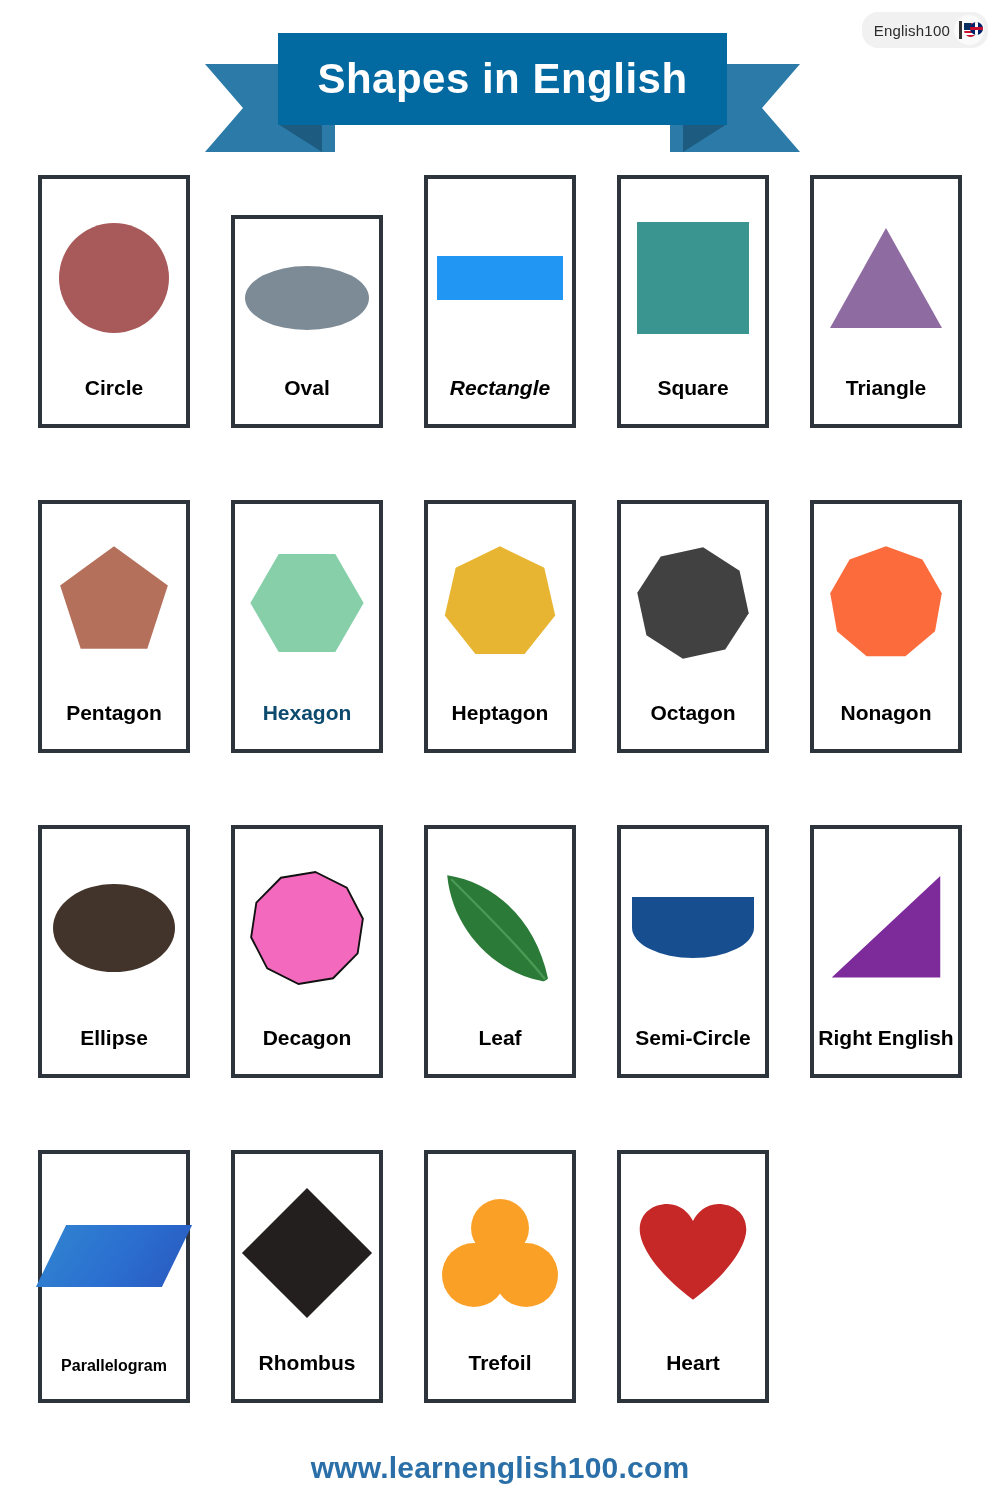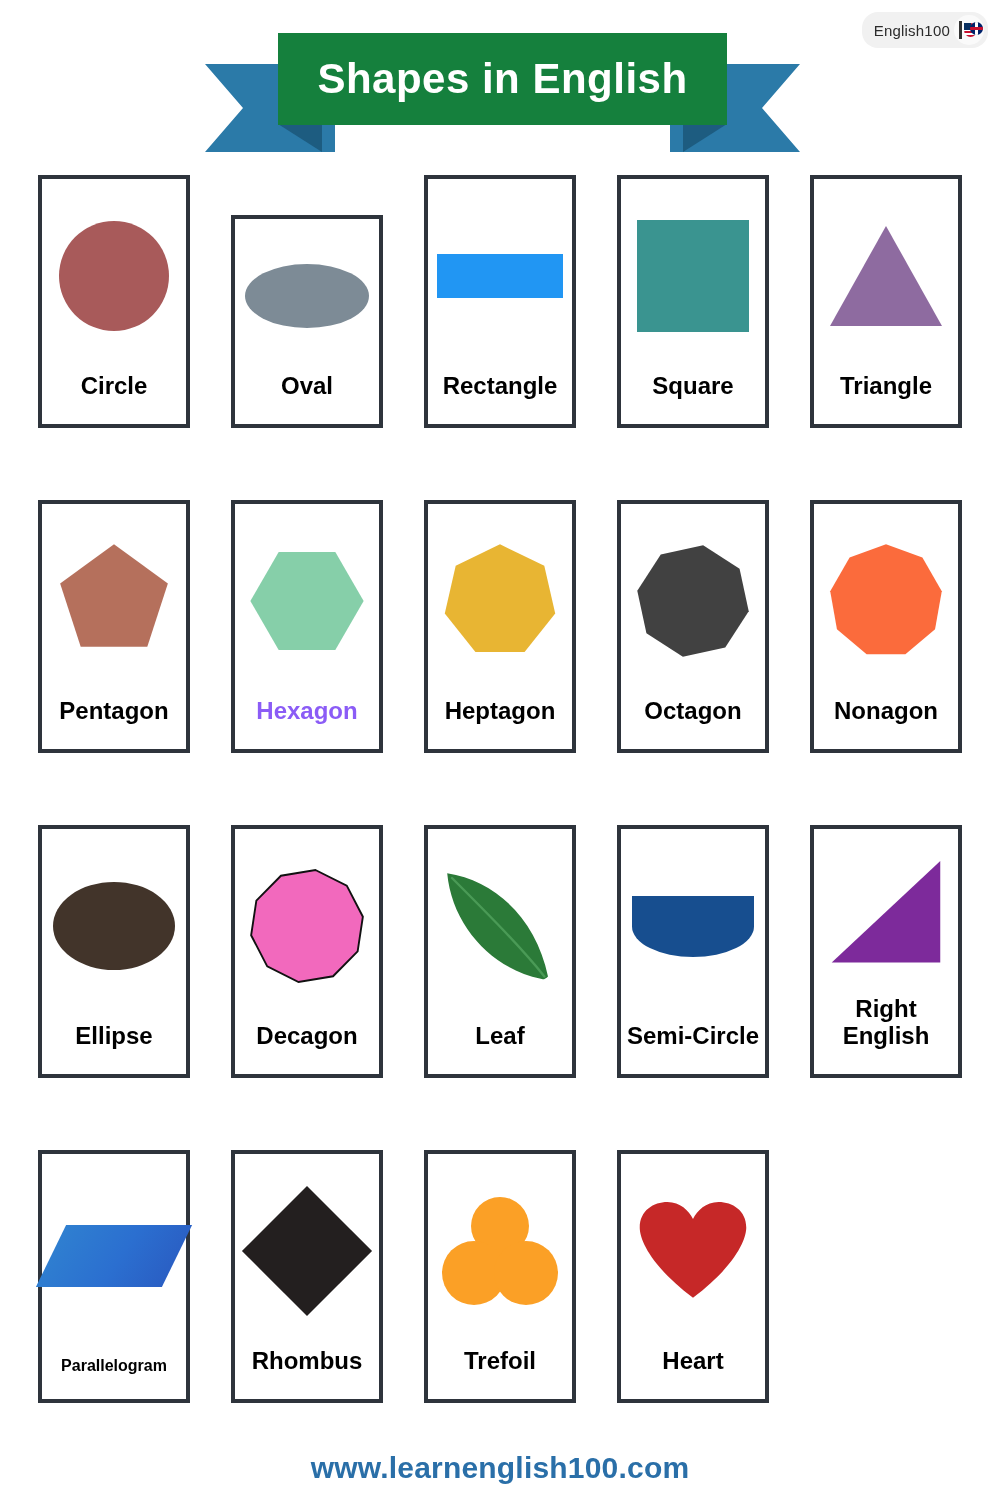--- a/index.html
+++ b/index.html
@@ -83,21 +83,21 @@
   }
   .shape-area {
     flex: 1 1 auto; position: relative;
     display: flex; align-items: center; justify-content: center;
   }
   .label-area {
     flex: 0 0 auto; padding: 0 2px 24px;
     text-align: center;
   }
   .label {
-    font-size: 24px; font-weight: bold; color: #000; line-height: 1.12;
+    font-size: 21px; font-weight: bold; color: #000; line-height: 1.12;
   }
   .label.small { font-size: 16px; }
 
   
   .s-circle { width: 110px; height: 110px; border-radius: 50%; }
   .s-oval   { width: 124px; height: 64px; border-radius: 50%; }
   .s-ellipse{ width: 122px; height: 88px; border-radius: 50%; }
   .s-rect   { width: 126px; height: 44px; }
   .s-square { width: 112px; height: 112px; }
   .s-tri    { width: 0; height: 0; border-left: 56px solid transparent;
@@ -134,21 +134,21 @@
       <span class="flag-us"></span>
       <span class="flag-uk"></span>
     </span>
   </div>
 
   <div class="ribbon">
     <div class="ribbon-tail left" style="background: rgb(43, 122, 168);"></div>
     <div class="ribbon-tail right" style="background: rgb(43, 122, 168);"></div>
     <div class="ribbon-fold left" style="background: rgb(29, 92, 128);"></div>
     <div class="ribbon-fold right" style="background: rgb(29, 92, 128);"></div>
-    <div class="ribbon-panel" style="background: #15803d;">
+    <div class="ribbon-panel" style="background: #0369a1;">
       <span class="ribbon-title" style="color: rgb(255, 255, 255);">Shapes in English</span>
     </div>
   </div>
 
   <div class="grid" id="grid">
       <div class="card" style="border-color: rgb(46, 52, 60); background: rgb(255, 255, 255);">
         <div class="shape-area">
           <div class="s-circle" style="background:#a85a5a"></div>
         </div>
         <div class="label-area">
@@ -161,21 +161,21 @@
         </div>
         <div class="label-area">
           <div class="label" style="color: rgb(0, 0, 0);">Oval</div>
         </div>
       </div>
       <div class="card" style="border-color: rgb(46, 52, 60); background: rgb(255, 255, 255);">
         <div class="shape-area">
           <div class="s-rect" style="background:#2196f3"></div>
         </div>
         <div class="label-area">
-          <div class="label" style="color: rgb(0, 0, 0);">Rectangle</div>
+          <div class="label" style="color: rgb(0, 0, 0); font-style: italic;">Rectangle</div>
         </div>
       </div>
       <div class="card" style="border-color: rgb(46, 52, 60); background: rgb(255, 255, 255);">
         <div class="shape-area">
           <div class="s-square" style="background:#3a9490"></div>
         </div>
         <div class="label-area">
           <div class="label" style="color: rgb(0, 0, 0);">Square</div>
         </div>
       </div>
@@ -197,21 +197,21 @@
           <div class="label" style="color: rgb(0, 0, 0);">Pentagon</div>
         </div>
       </div>
       <div class="card" style="border-color: rgb(46, 52, 60); background: rgb(255, 255, 255);">
         <div class="shape-area">
           <svg class="s-poly" viewBox="0 0 100 100">
             <polygon points="74.00,8.43 98.00,50.00 74.00,91.57 26.00,91.57 2.00,50.00 26.00,8.43" fill="#86cfa9"></polygon>
           </svg>
         </div>
         <div class="label-area">
-          <div class="label" style="color: #8b5cf6;">Hexagon</div>
+          <div class="label" style="color: #0c4a6e;">Hexagon</div>
         </div>
       </div>
       <div class="card" style="border-color: rgb(46, 52, 60); background: rgb(255, 255, 255);">
         <div class="shape-area">
           <svg class="s-poly" viewBox="0 0 100 100">
             <polygon points="50.00,2.00 87.53,20.07 96.80,60.68 70.83,93.25 29.17,93.25 3.20,60.68 12.47,20.07" fill="#e8b533"></polygon>
           </svg>
         </div>
         <div class="label-area">
           <div class="label" style="color: rgb(0, 0, 0);">Heptagon</div>

